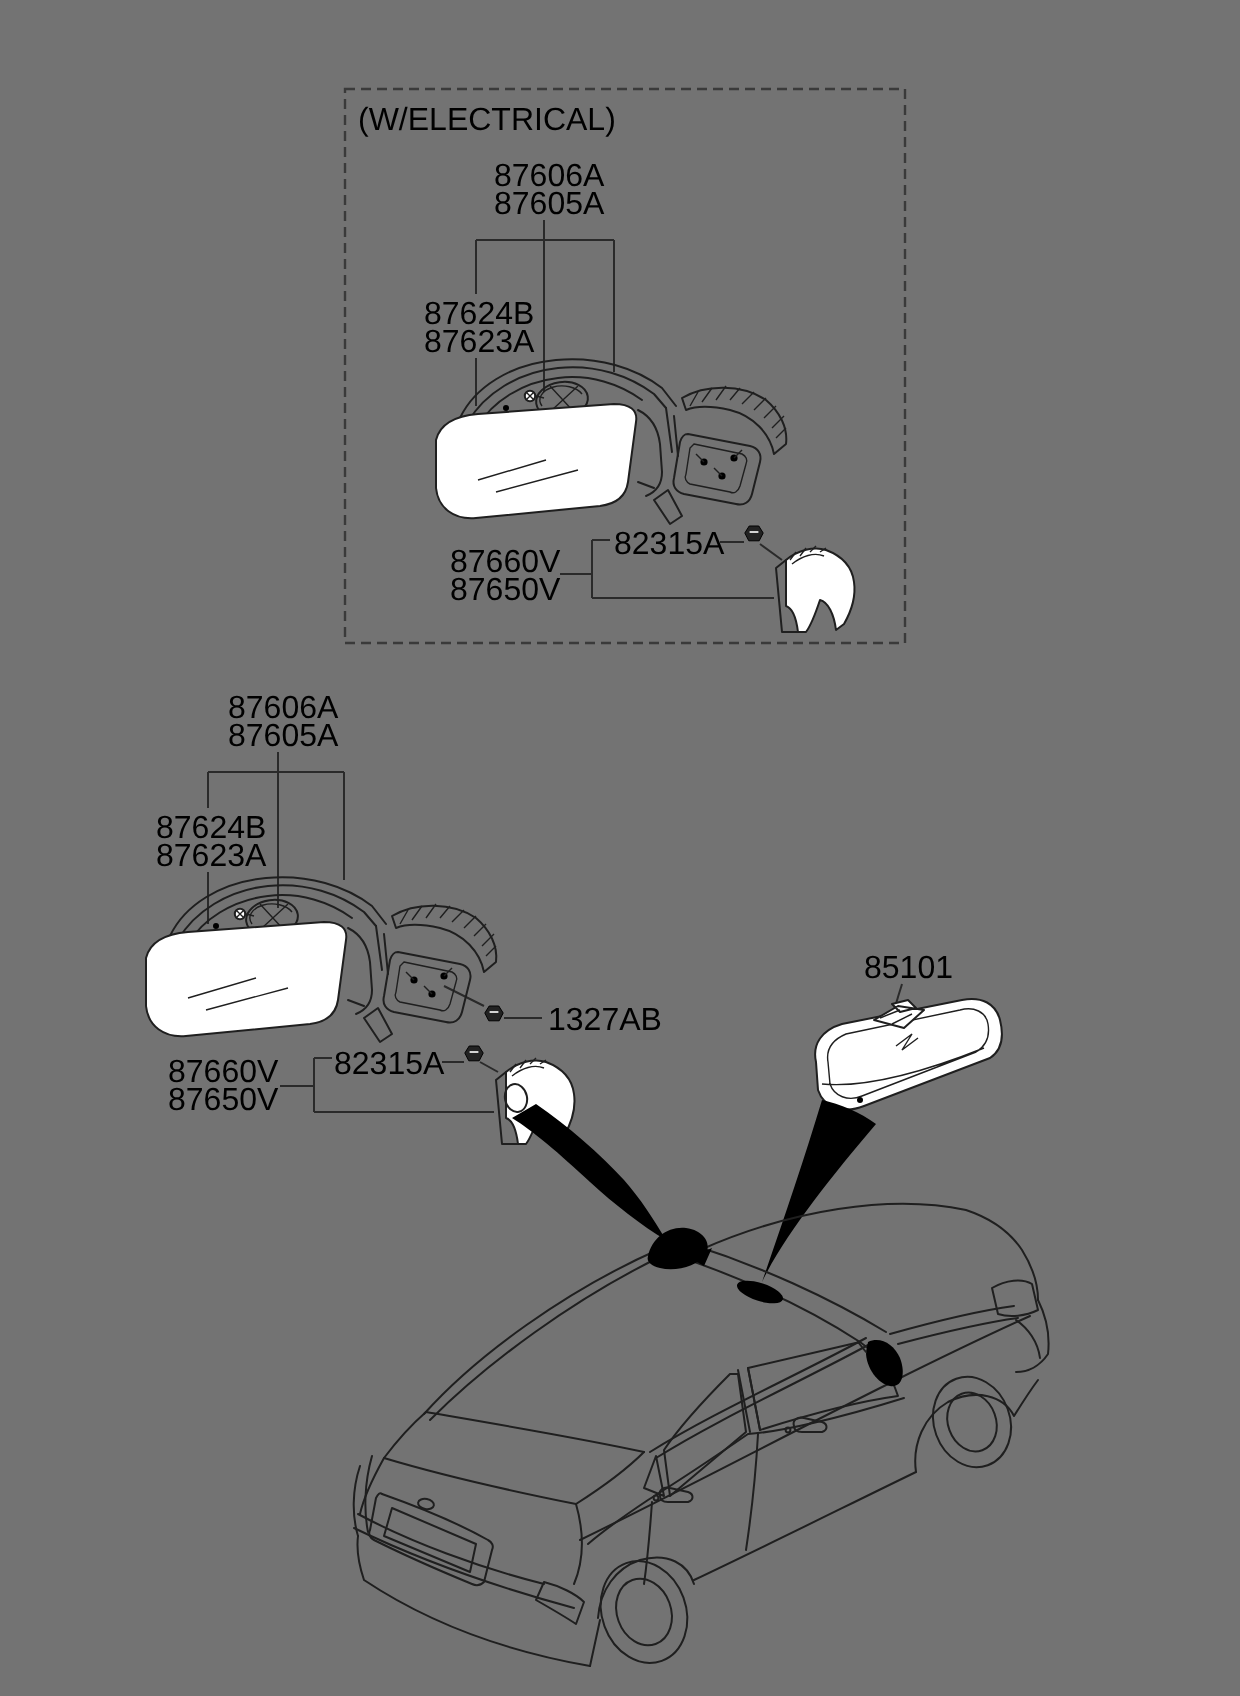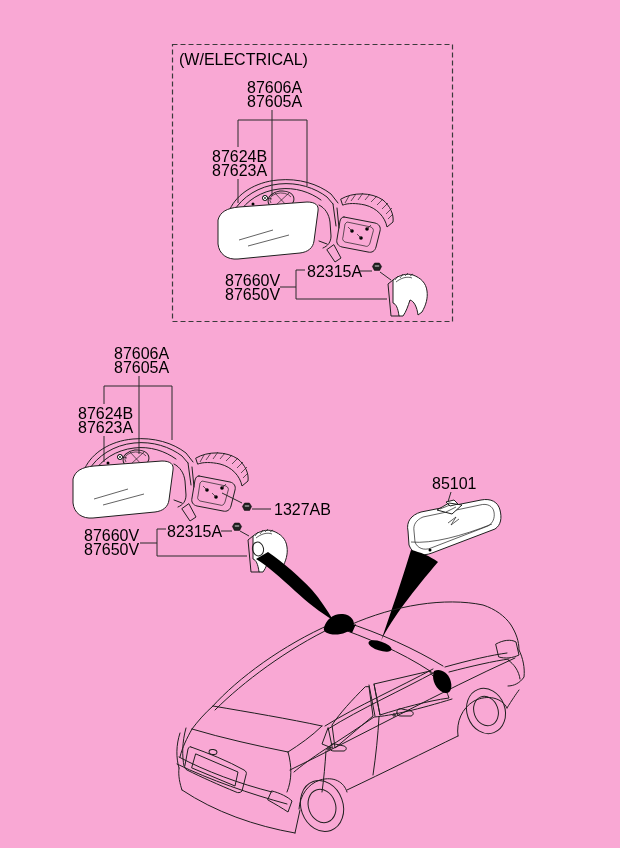--- a/index.html
+++ b/index.html
@@ -1,16 +1,16 @@
 <!DOCTYPE html>
 <html><head>
 <meta charset="utf-8">
 <style>
   html,body{margin:0;padding:0;background:#fff;}
-  .page{position:relative;width:620px;height:848px;background:#f9a8d4;overflow:hidden;}
+  .page{position:relative;width:620px;height:848px;background:#737373;overflow:hidden;}
   svg{display:block;}
   text{font-family:"Liberation Sans","DejaVu Sans",sans-serif;font-size:16px;fill:#000;}
   .ln{stroke:#2a2a2a;stroke-width:1;fill:none;}
   .art{stroke:#1f1f1f;stroke-width:1;fill:none;stroke-linecap:round;stroke-linejoin:round;}
   .artw{stroke:#1f1f1f;stroke-width:1;fill:#fff;stroke-linejoin:round;}
   .thin{stroke:#1f1f1f;stroke-width:.7;fill:none;}
   .blk{fill:#000;stroke:none;}
 </style>
 </head>
 <body>

